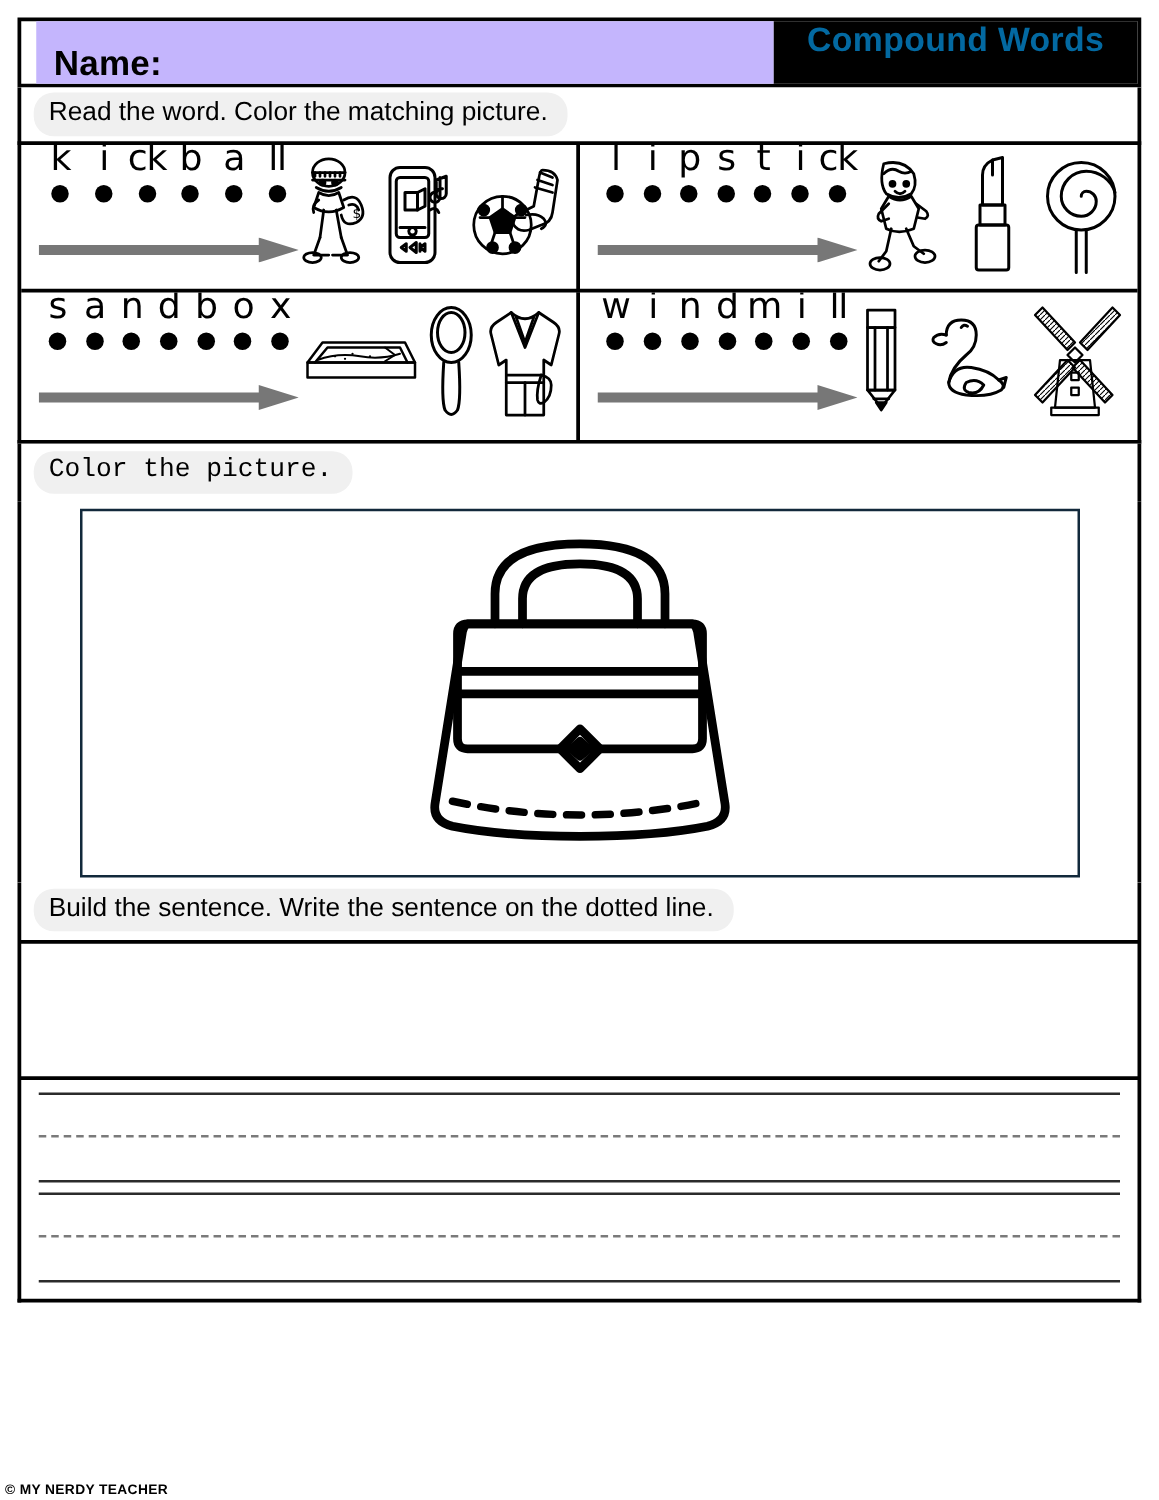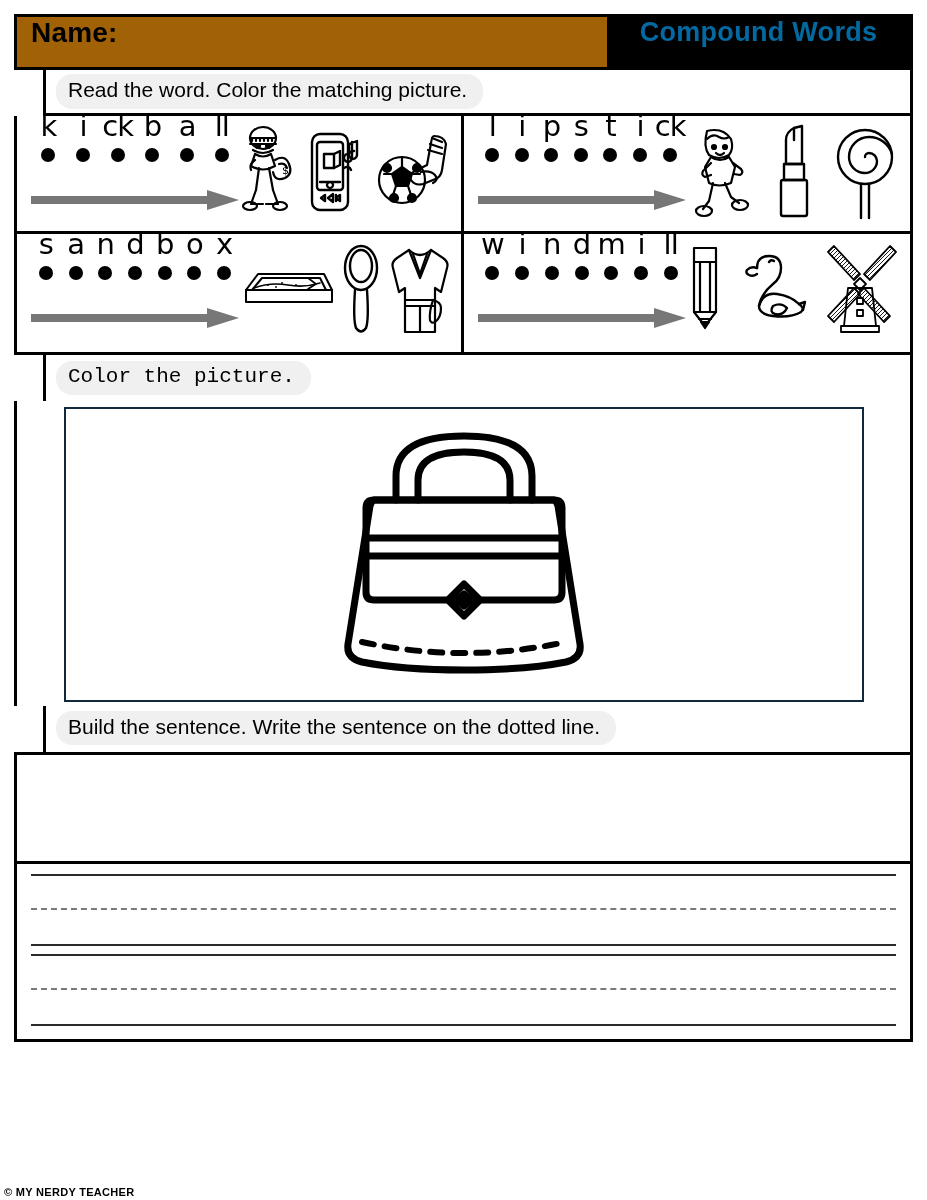--- a/index.html
+++ b/index.html
@@ -22,23 +22,24 @@
   }
 
   
   .header {
     display: flex;
     height: 56px;
     border: 3px solid #000;
   }
   .name-cell {
     flex: 0 0 590px;
-    display: flex; align-items: flex-start;
+    display: flex; align-items: flex-end;
     padding-left: 14px;
-    background: #a16207;
+    background: #c4b5fd;
+    margin-left: 12px;
   }
   .name-label {
     font-size: 28px;
     font-weight: 700;
     letter-spacing: .2px;
   }
   .title-cell {
     flex: 1;
     background: #000;
     color: #0369a1;
@@ -55,21 +56,20 @@
   
   .instr-row {
     border-left: 3px solid #000;
     border-right: 3px solid #000;
     border-bottom: 3px solid #000;
     background: #fff;
     padding: 8px 0 8px 10px;
     display: flex;
     align-items: center;
     height: 46px;
-    margin-left: 29px;
   }
   .pill {
     background: #f0f0f0;
     border-radius: 16px;
     padding: 4px 16px 6px 12px;
     font-size: 21px;
     font-weight: 400;
     display: inline-block;
     line-height: 1.15;
   }

